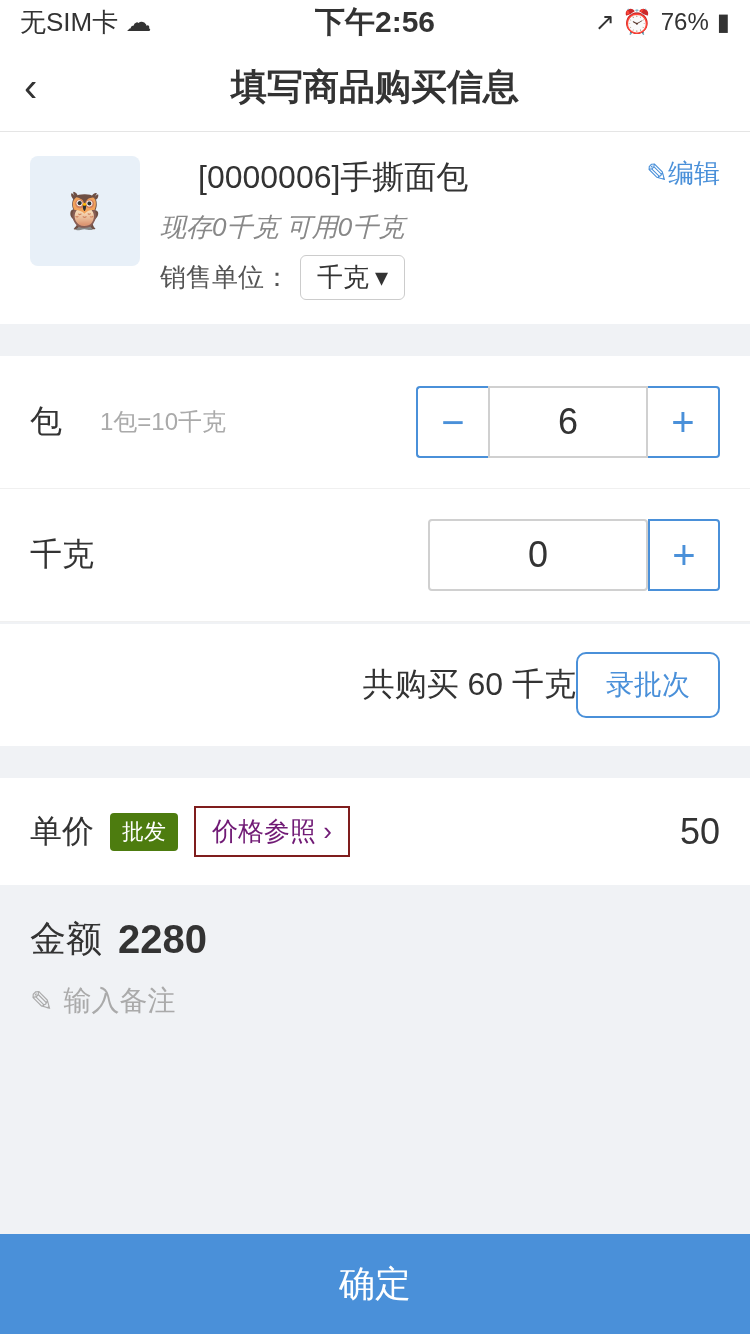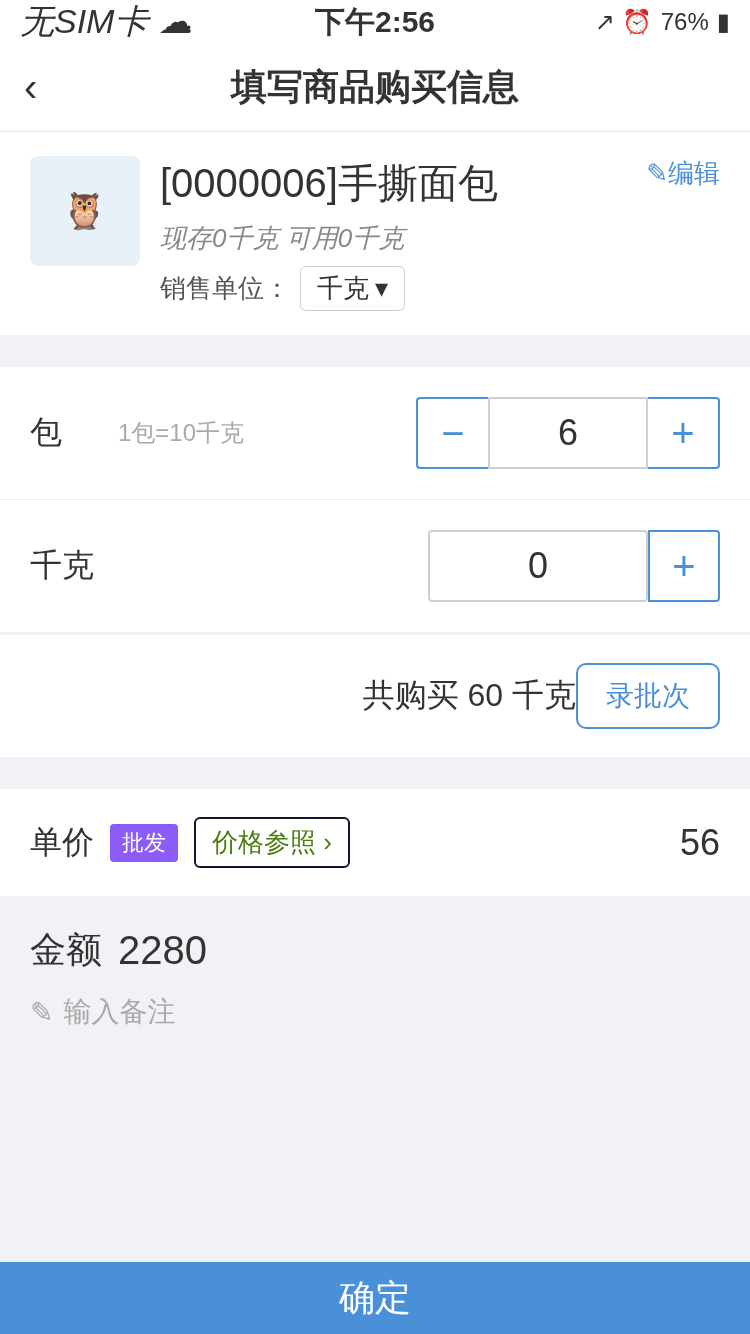--- a/index.html
+++ b/index.html
@@ -17,21 +17,21 @@
     .status-bar {
       height: 44px;
       background: #fff;
       display: flex;
       align-items: center;
       justify-content: space-between;
       padding: 0 20px;
       font-size: 28px;
       font-weight: 500;
     }
-    .status-left { display: flex; align-items: center; gap: 8px; font-size: 34px; font-style: italic; }
+    .status-left { display: flex; align-items: center; gap: 8px; font-size: 26px; }
     .status-center { font-size: 30px; font-weight: 600; position: absolute; left: 50%; transform: translateX(-50%); }
     .status-right { display: flex; align-items: center; gap: 8px; font-size: 24px; }
 
     
     .nav-bar {
       height: 88px;
       background: #fff;
       display: flex;
       align-items: center;
       justify-content: center;
@@ -75,23 +75,24 @@
     }
     .product-info {
       flex: 1;
     }
     .product-name-row {
       display: flex;
       justify-content: space-between;
       align-items: flex-start;
     }
     .product-name {
-      font-size: 40px;
-      color: #333;
-      font-weight: 500;
+      font-size: 32px;
+      color: #333;
+      font-weight: 500;
+      margin-left: 38px;
     }
     .edit-btn {
       color: #4a90d9;
       font-size: 26px;
       display: flex;
       align-items: center;
       gap: 4px;
       white-space: nowrap;
     }
     .product-stock {
@@ -133,21 +134,21 @@
     }
     .quantity-label {
       font-size: 32px;
       color: #333;
       font-weight: 500;
       min-width: 60px;
     }
     .quantity-hint {
       font-size: 24px;
       color: #aaa;
-      margin-left: 28px;
+      margin-left: 10px;
       flex: 1;
     }
     .quantity-controls {
       display: flex;
       align-items: center;
       gap: 0;
     }
     .qty-btn {
       width: 72px;
       height: 72px;
@@ -213,32 +214,32 @@
     .price-row {
       display: flex;
       align-items: center;
       gap: 16px;
     }
     .price-label {
       font-size: 32px;
       color: #333;
     }
     .price-tag-batch {
-      background: #8b5cf6;
+      background: #4d7c0f;
       color: #fff;
       font-size: 22px;
       padding: 4px 12px;
       border-radius: 4px;
     }
     .price-ref-btn {
-      border: 2px solid #0f172a;
-      color: #4d7c0f;
+      border: 2px solid #7f1d1d;
+      color: #701a75;
       font-size: 26px;
       padding: 6px 16px;
-      border-radius: 6px;
+      border-radius: 0;
       background: #fff;
       display: flex;
       align-items: center;
       gap: 4px;
       cursor: pointer;
     }
     .price-value {
       margin-left: auto;
       font-size: 36px;
       color: #333;
@@ -253,21 +254,21 @@
     .amount-row {
       display: flex;
       align-items: center;
       gap: 16px;
       font-size: 36px;
       color: #333;
       font-weight: 500;
     }
     .amount-value {
       font-size: 40px;
-      font-weight: 400;
+      font-weight: 700;
       color: #333;
     }
     .note-row {
       display: flex;
       align-items: center;
       gap: 10px;
       margin-top: 18px;
       font-size: 28px;
       color: #aaa;
     }
@@ -275,21 +276,21 @@
     
     .empty-area {
       background: #f0f2f5;
       flex: 1;
       min-height: 300px;
     }
 
     
     .confirm-btn {
       width: 750px;
-      height: 72px;
+      height: 100px;
       background: #4a90d9;
       color: #fff;
       font-size: 36px;
       font-weight: 500;
       border: none;
       cursor: pointer;
       display: flex;
       align-items: center;
       justify-content: center;
       position: fixed;
@@ -369,21 +370,21 @@
   <button class="batch-btn">录批次</button>
 </div>
 
 <div class="divider-gray"></div>
 
 <div class="price-section">
   <div class="price-row">
     <span class="price-label">单价</span>
     <span class="price-tag-batch">批发</span>
     <button class="price-ref-btn">价格参照 ›</button>
-    <span class="price-value">56</span>
+    <span class="price-value">50</span>
   </div>
 </div>
 
 <div class="amount-section">
   <div class="amount-row">
     <span>金额</span>
     <span class="amount-value">2280</span>
   </div>
   <div class="note-row">
     <span>✎</span>

